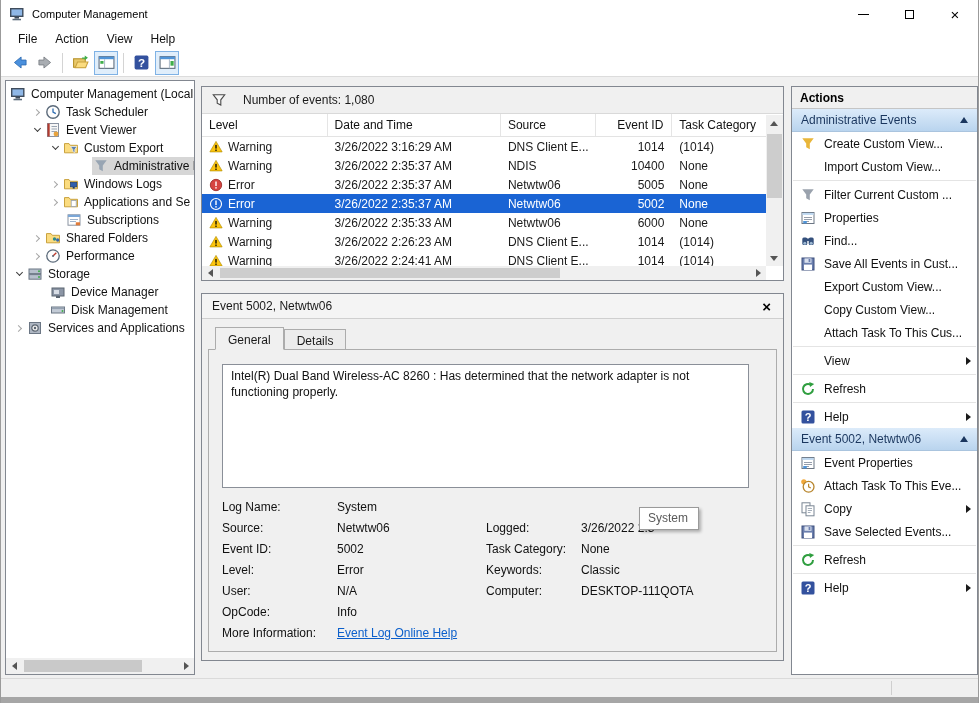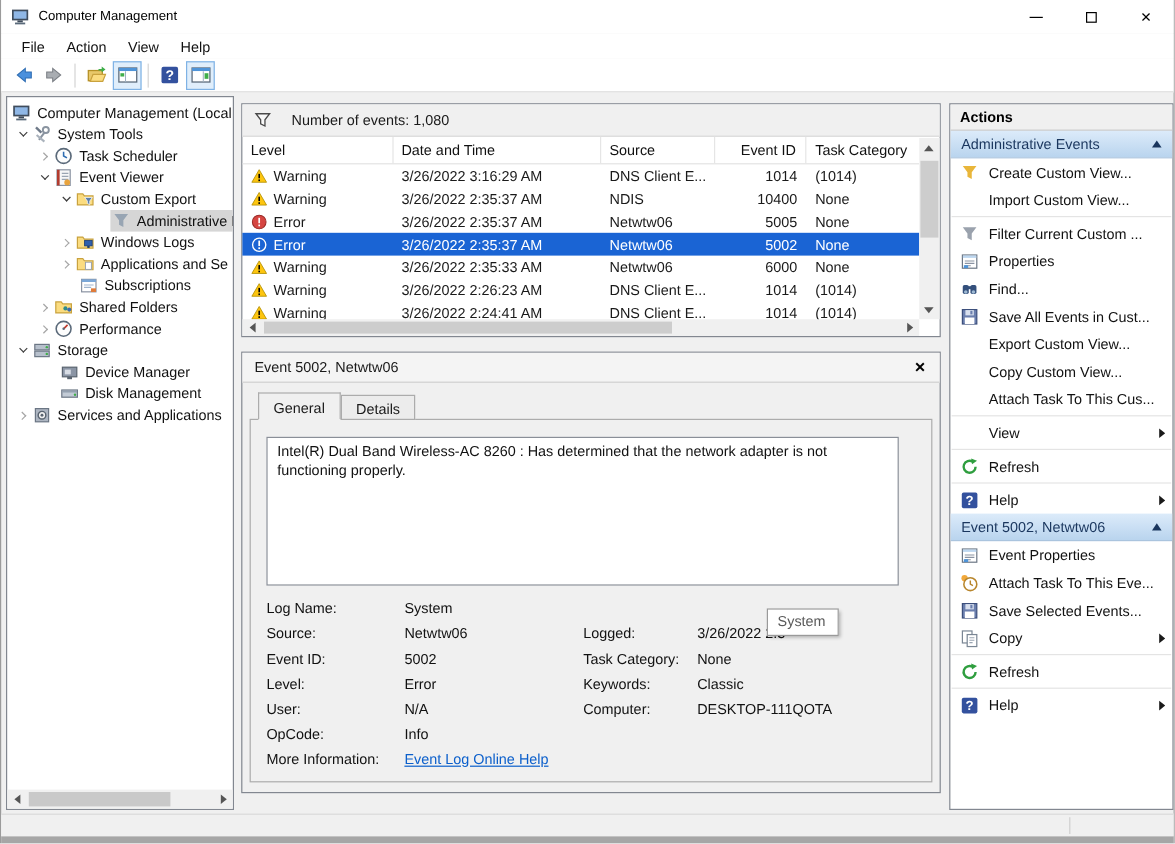--- a/index.html
+++ b/index.html
@@ -330,29 +330,20 @@
   </div>
 
   <div class="tree-panel">
     <div class="tree-rows">
       <div class="trow" style="padding-left:4px">
           <svg class="ticon" viewBox="0 0 16 16">
             <use href="#s-monitor"></use>
           </svg>
           <span class="tlabel">Computer Management (Local</span>
         </div>
-      <div class="trow" style="padding-left:5px">
-          <span class="chev-box">
-            <span class="chev open"></span>
-          </span>
-          <svg class="ticon" viewBox="0 0 16 16">
-            <use href="#s-tools"></use>
-          </svg>
-          <span class="tlabel">System Tools</span>
-        </div>
       <div class="trow" style="padding-left:23px">
           <span class="chev-box">
             <span class="chev"></span>
           </span>
           <svg class="ticon" viewBox="0 0 16 16">
             <use href="#s-clock"></use>
           </svg>
           <span class="tlabel">Task Scheduler</span>
         </div>
       <div class="trow" style="padding-left:23px">
@@ -735,30 +726,30 @@
         <span class="act-label">Event Properties</span>
       </div>
     <div class="act-item">
         <svg class="act-icon" viewBox="0 0 16 16">
           <use href="#s-task"></use>
         </svg>
         <span class="act-label">Attach Task To This Eve...</span>
       </div>
     <div class="act-item">
         <svg class="act-icon" viewBox="0 0 16 16">
-          <use href="#s-save"></use>
-        </svg>
-        <span class="act-label">Save Selected Events...</span>
-      </div>
-    <div class="act-item">
-        <svg class="act-icon" viewBox="0 0 16 16">
           <use href="#s-copy"></use>
         </svg>
         <span class="act-label">Copy</span>
         <span class="act-sub"></span>
+      </div>
+    <div class="act-item">
+        <svg class="act-icon" viewBox="0 0 16 16">
+          <use href="#s-save"></use>
+        </svg>
+        <span class="act-label">Save Selected Events...</span>
       </div>
     <div class="act-sep"></div>
     <div class="act-item">
         <svg class="act-icon" viewBox="0 0 16 16">
           <use href="#s-refresh"></use>
         </svg>
         <span class="act-label">Refresh</span>
       </div>
     <div class="act-sep"></div>
     <div class="act-item">

